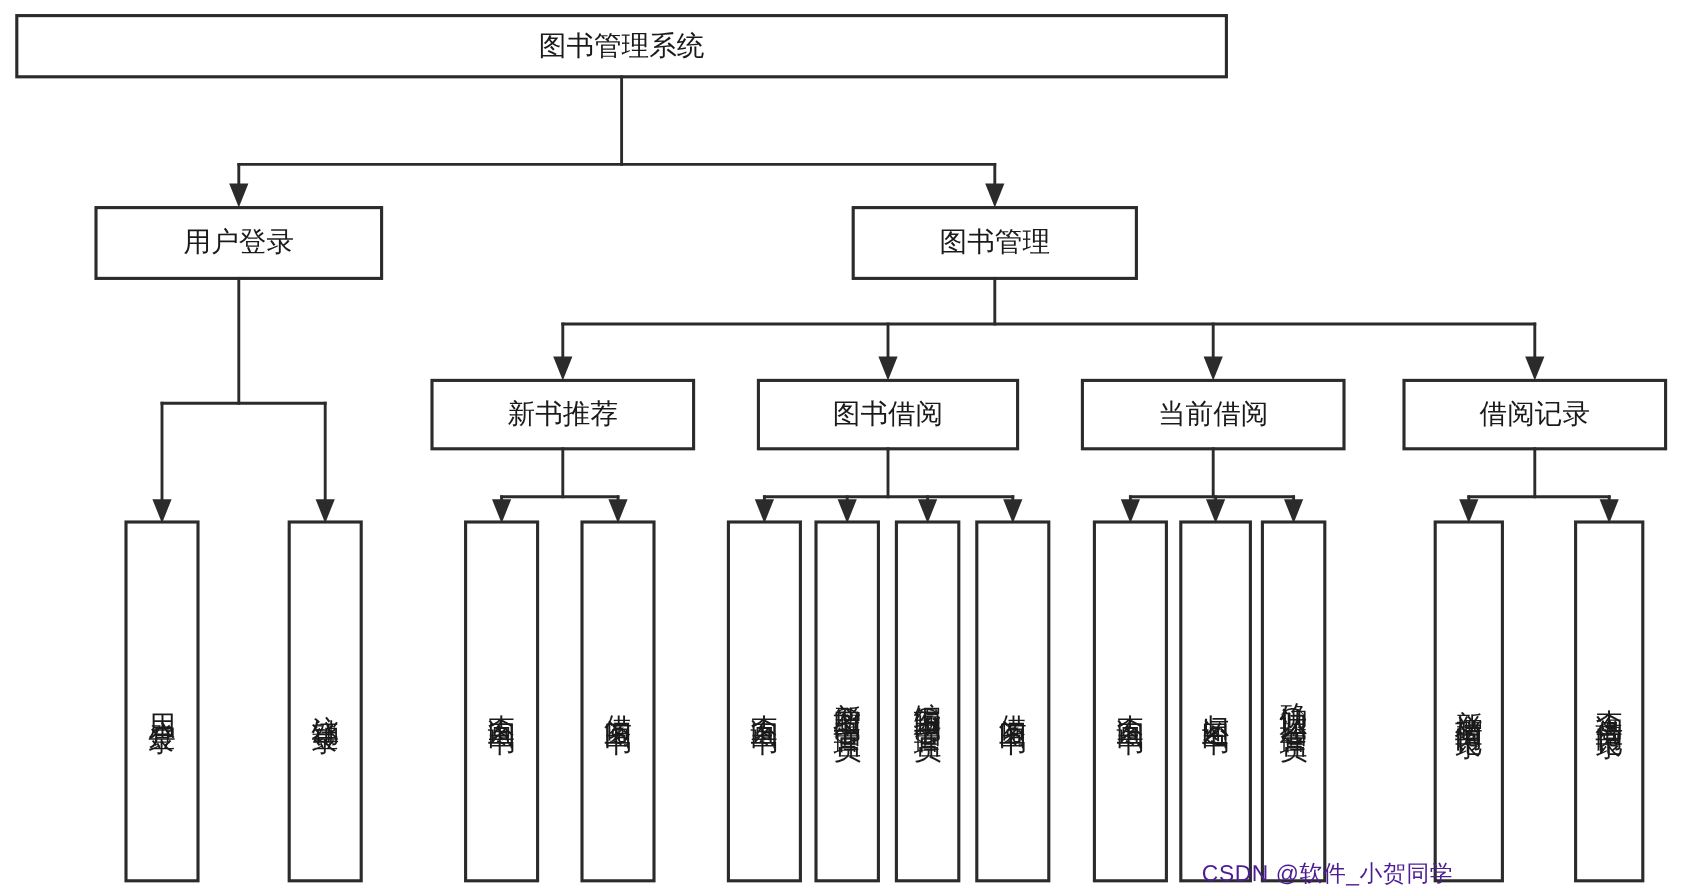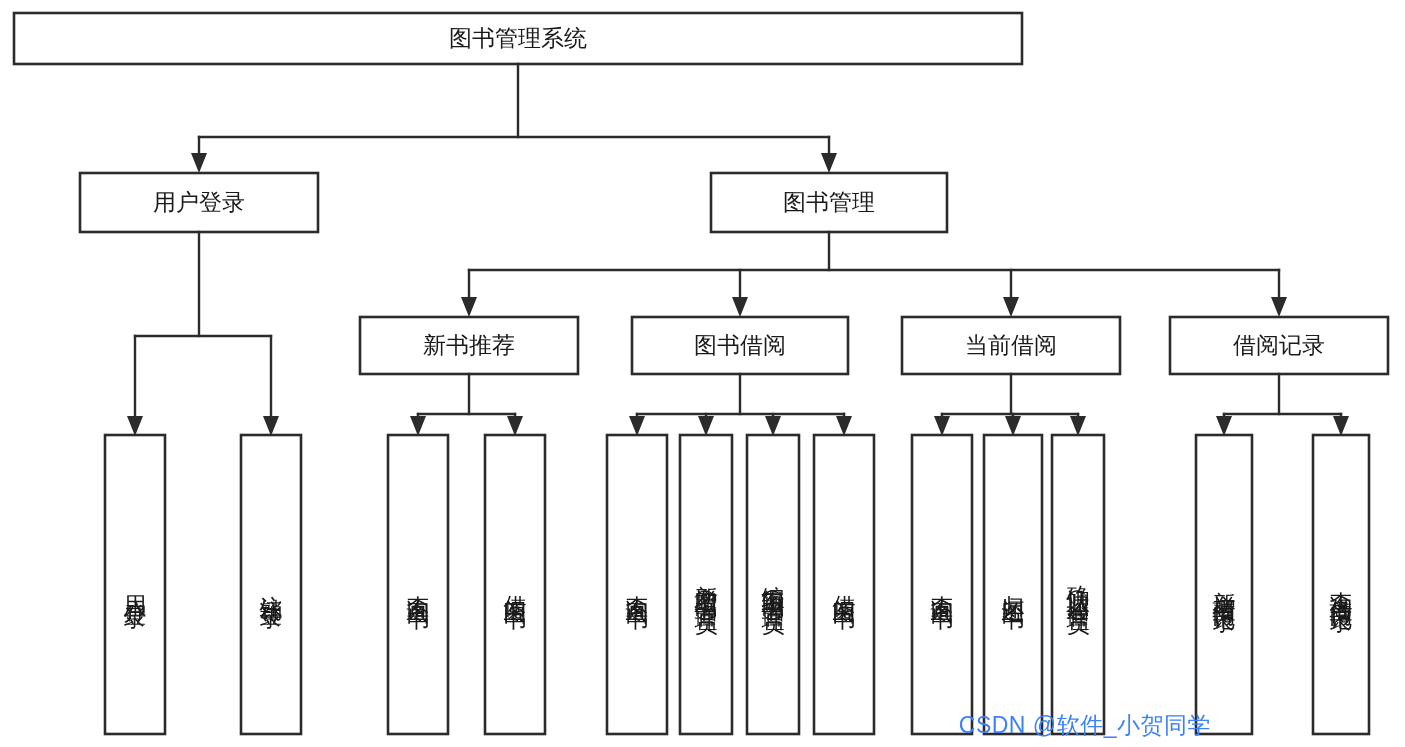--- a/index.html
+++ b/index.html
@@ -62,22 +62,22 @@
     display: flex;
     align-items: center;
     justify-content: center;
     pointer-events: none;
   }
   .watermark {
     position: absolute;
     right: 10px;
     bottom: 6px;
     font-family: "Liberation Sans", "DejaVu Sans", sans-serif;
-    font-size: 23px;
-    color: #3b82f6;
+    font-size: 19px;
+    color: #4c1d95;
     white-space: nowrap;
     letter-spacing: 0.5px;
   }
 </style>
 </head>
 <body>
 
 <div id="diagram-root">
   <svg id="diagram-svg" width="1405" height="747" viewBox="0 0 1405 747" xmlns="http://www.w3.org/2000/svg">
       <g>

